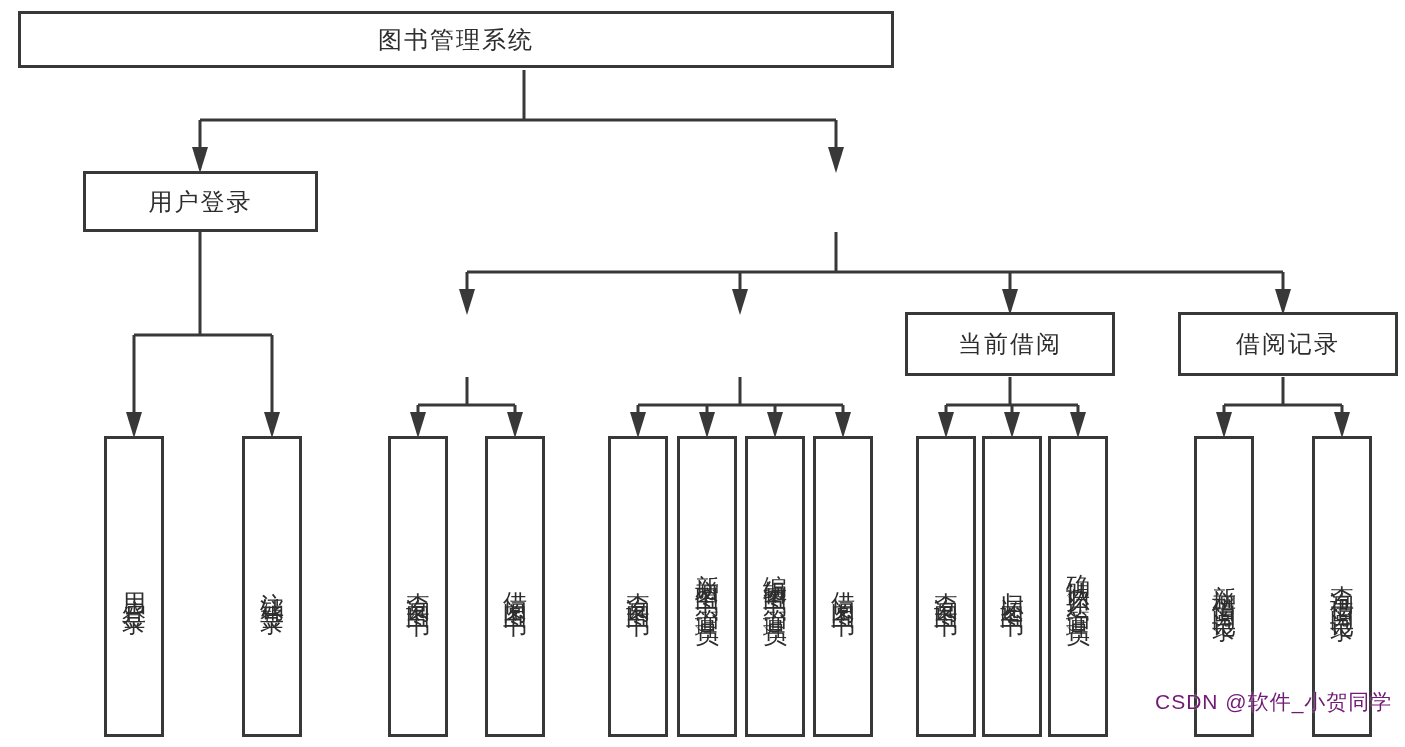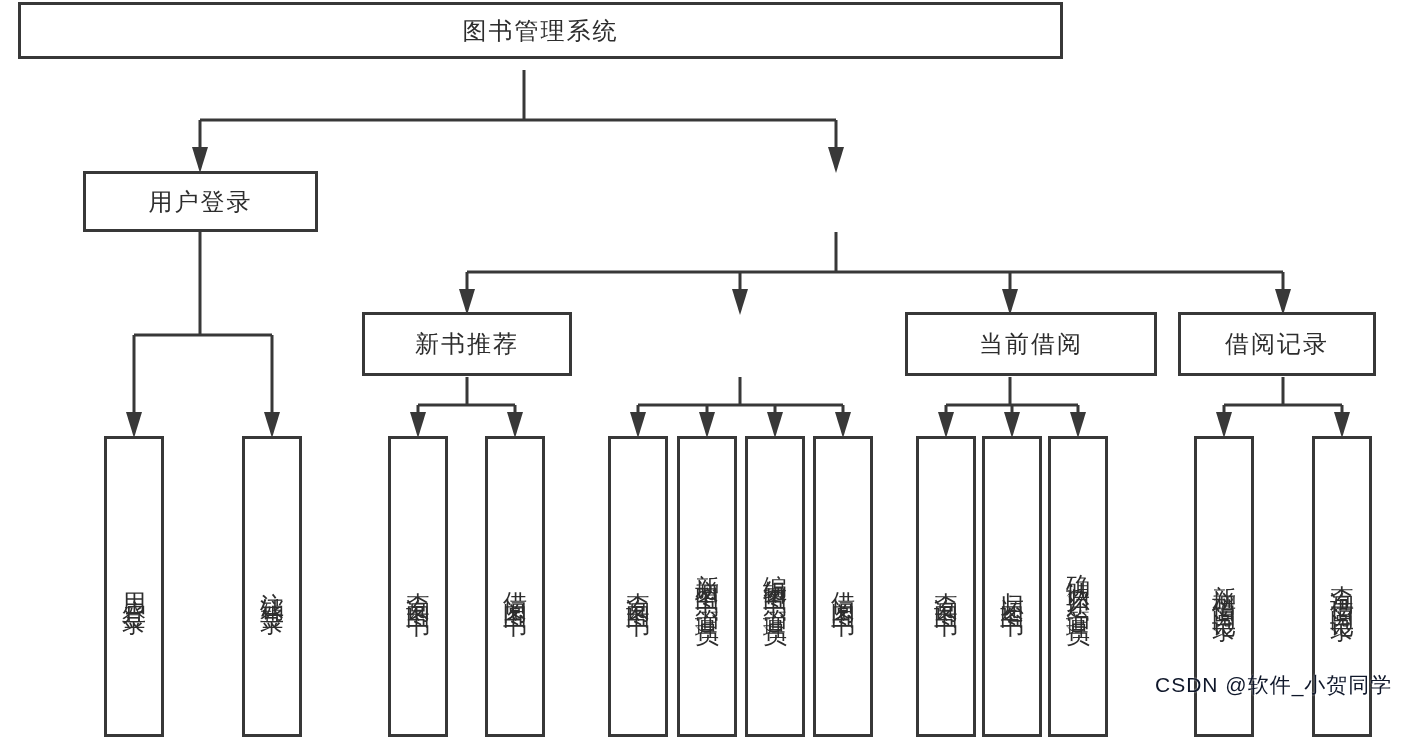--- a/index.html
+++ b/index.html
@@ -47,23 +47,23 @@
   .vnode span {
     writing-mode: vertical-rl;
     font-size: 24px;
     color: #2d2d2d;
     letter-spacing: 7px;
     line-height: 1;
   }
   #watermark {
     position: absolute;
     left: 1155px;
-    top: 671px;
+    top: 688px;
     font-size: 21px;
-    color: #0f172a;
+    color: #701a75;
     letter-spacing: 1px;
     z-index: 5;
     white-space: nowrap;
     text-shadow: 0 0 2px rgba(255,255,255,0.8);
   }
 </style>
 </head>
 <body>
 
 <div id="stage">
@@ -94,27 +94,26 @@
       <polygon points="767,412 783,412 775,438"></polygon>
       <polygon points="835,412 851,412 843,438"></polygon>
       <polygon points="938,412 954,412 946,438"></polygon>
       <polygon points="1004,412 1020,412 1012,438"></polygon>
       <polygon points="1070,412 1086,412 1078,438"></polygon>
       <polygon points="1216,412 1232,412 1224,438"></polygon>
       <polygon points="1334,412 1350,412 1342,438"></polygon>
     </g>
   </svg>
 
-  <div class="node" style="left:18px; top:2px; width:1045px; height:57px;">图书管理系统</div>
+  <div class="node" style="left:18px; top:11px; width:876px; height:57px;">图书管理系统</div>
 
   <div class="node" style="left:83px; top:171px; width:235px; height:61px;">用户登录</div>
 
-  <div class="node" style="left:362px; top:312px; width:210px; height:64px;">新书推荐</div>
-  <div class="node" style="left:905px; top:312px; width:252px; height:64px;">当前借阅</div>
-  <div class="node" style="left:1178px; top:312px; width:198px; height:64px;text-align:center;">借阅记录</div>
+  <div class="node" style="left:905px; top:312px; width:210px; height:64px;">当前借阅</div>
+  <div class="node" style="left:1178px; top:312px; width:220px; height:64px;text-align:center;">借阅记录</div>
 
   <div class="vnode" style="left:104px;">
     <span>用户登录</span>
   </div>
   <div class="vnode" style="left:242px;">
     <span>注销登录</span>
   </div>
   <div class="vnode" style="left:388px;">
     <span>查询图书</span>
   </div>

